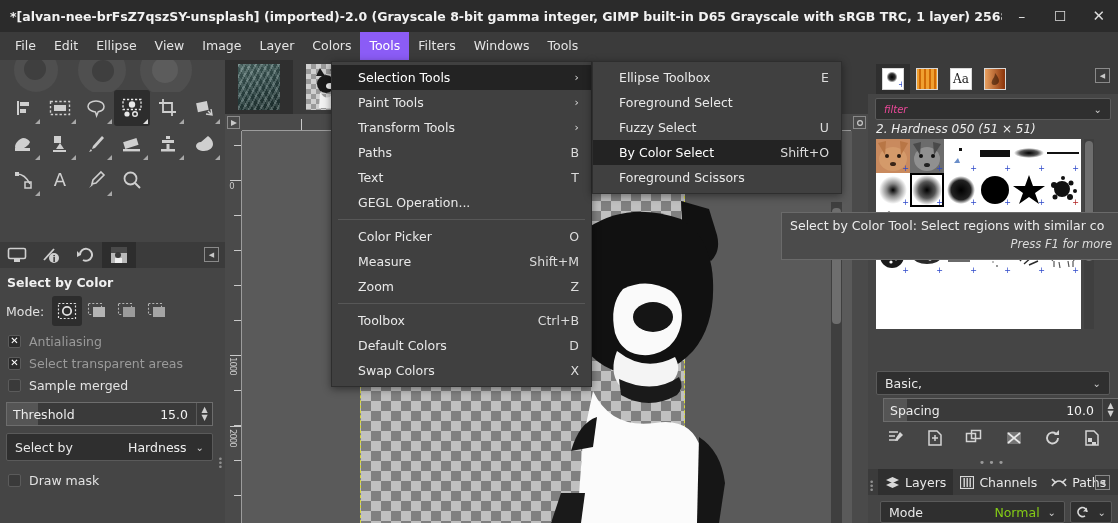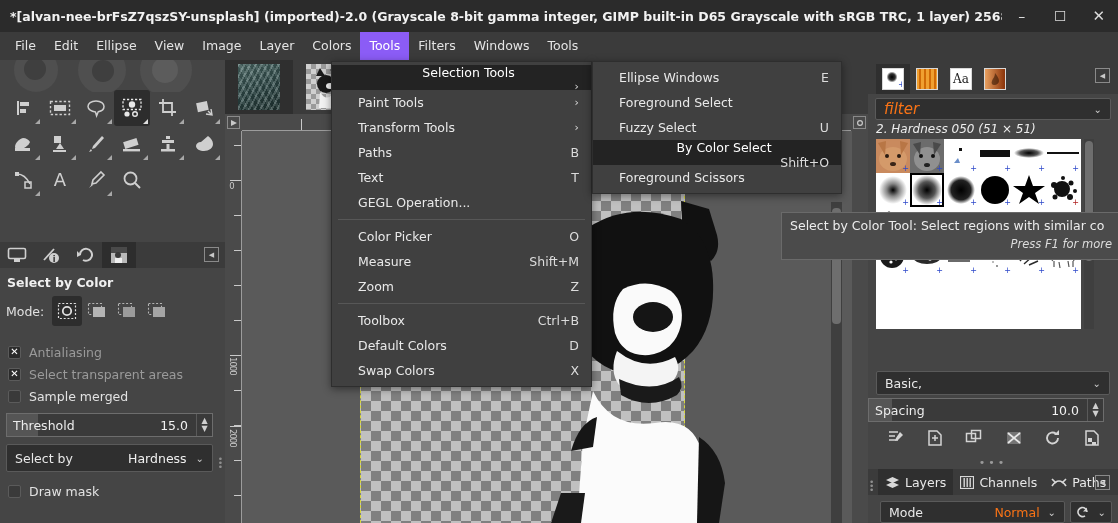--- a/index.html
+++ b/index.html
@@ -91,21 +91,21 @@
   }
   .to-tab.active { background: #2d2d2d; }
   #to-menu-btn {
     position: absolute; right: 6px; top: 5px; width: 15px; height: 15px;
     border: 1px solid #8a8a8a; display: flex; align-items: center; justify-content: center;
     color: #c8c8c8; font-size: 7px;
   }
   #to-body { position: absolute; left: 0; top: 26px; width: 219px; bottom: 0; background: #454545; padding: 4px 6px 0 6px; }
   #to-title { font-weight: bold; font-size: 12.5px; color: #f0f0f0; margin: 3px 0 6px 1px; }
 
-  #mode-row { display: flex; align-items: center; height: 30px; margin-bottom: 15px; }
+  #mode-row { display: flex; align-items: center; height: 30px; margin-bottom: 4px; }
   #mode-label { font-size: 12.5px; color: #e0e0e0; margin-right: 8px; }
   .mode-btn { width: 30px; height: 30px; display:flex; align-items:center; justify-content:center; }
   .mode-btn.sel { background: #2d2d2d; border-radius: 3px; }
 
   .chk-row { display: flex; align-items: center; height: 22px; }
   .chk {
     width: 13px; height: 13px; background: #3a3a3a; border: 1px solid #5b5b5b; border-radius: 2px;
     margin-right: 8px; margin-left: 2px; flex: 0 0 auto;
     display: flex; align-items: center; justify-content: center;
     color: #ffffff; font-size: 10px; line-height: 1;
@@ -189,21 +189,21 @@
   }
   #sel-submenu {
     position: absolute; left: 592px; top: 61px; width: 250px;
     background: #404040; border: 1px solid #2e2e2e; padding: 3px 0;
     z-index: 45; box-shadow: 0 2px 8px rgba(0,0,0,.45);
   }
   .mrow {
     height: 25px; display: flex; align-items: center; padding: 0 12px 0 26px;
     font-size: 12.5px; color: #e9e9e9; white-space: nowrap;
   }
-  .mrow.hl { background: #232323; color: #ffffff; flex-direction: column; }
+  .mrow.hl { background: #232323; color: #ffffff; }
   .mrow .acc { margin-left: auto; color: #dcdcdc; font-size: 12.5px; padding-left: 18px; }
   .mrow .arw { margin-left: auto; color: #dcdcdc; font-size: 11px; padding-left: 18px; }
   .msep { height: 1px; background: #575757; margin: 4px 6px; }
 
   #tooltip {
     position: absolute; left: 781px; top: 212px; width: 340px; height: 48px;
     background: #4b4b4b; border: 1px solid #6a6a6a; z-index: 60;
     padding: 5px 8px; font-size: 12.5px; color: #ececec; overflow: hidden;
   }
   #tooltip .l2 { text-align: right; font-style: italic; font-size: 11.5px; color: #dcdcdc; margin-top: 4px; }
@@ -214,38 +214,38 @@
   .rd-tab { width: 34px; height: 30px; display: flex; align-items: center; justify-content: center; }
   .rd-tab.active { background: #2f2f2f; }
   .rd-icon-box { width: 22px; height: 22px; border: 1px solid #d8d8d8; display: flex; align-items: center; justify-content: center; background: #ffffff; }
   #rd-menu-btn { position: absolute; right: 8px; top: 8px; width: 15px; height: 15px; border: 1px solid #8a8a8a; display:flex; align-items:center; justify-content:center; color: #c8c8c8; font-size: 7px; }
 
   #filterbox {
     position: absolute; left: 7px; top: 38px; width: 236px; height: 22px;
     background: #2f2f2f; border: 1px solid #5a5a5a; border-radius: 2px;
     display: flex; align-items: center; padding: 0 8px;
   }
-  #filterbox .ph { font-style: italic; color: #f97316; font-size: 15px; }
+  #filterbox .ph { font-style: italic; color: #ec4899; font-size: 10px; }
   #filterbox .car { margin-left: auto; color: #cfcfcf; font-size: 10px; }
 
   #brushname { position: absolute; left: 8px; top: 62px; font-style: italic; font-size: 12px; color: #ededed; }
   #brushgrid {
     position: absolute; left: 8px; top: 79px; width: 205px; height: 190px;
     background: #ffffff; overflow: hidden;
     display: grid; grid-template-columns: repeat(6, 34px); grid-auto-rows: 34px;
   }
   .bcell { position: relative; width: 34px; height: 34px; overflow: hidden; display:flex; align-items:center; justify-content:center; }
   .bcell.selbr { outline: 2px solid #000; outline-offset: -2px; }
   .bplus { position: absolute; right: 1px; bottom: 0px; font-size: 8px; color: #2c47c9; line-height: 8px; }
   .bplus.red { color: #b02020; }
   #brushscroll { position: absolute; left: 216px; top: 79px; width: 10px; height: 190px; background: #3f3f3f; }
   #brushscroll .t { position: absolute; left: 1px; top: 2px; width: 8px; height: 120px; background: #6e6e6e; border-radius: 4px; }
 
   #basiccombo { position: absolute; left: 8px; top: 311px; width: 234px; height: 24px; background: #2f2f2f; border: 1px solid #5a5a5a; border-radius: 2px; display: flex; align-items: center; padding: 0 8px; }
-  #spacing { position: absolute; left: 0; top: 338px; width: 236px; }
+  #spacing { position: absolute; left: 15px; top: 338px; width: 236px; }
   #brush-actions { position: absolute; left: 8px; top: 366px; width: 236px; height: 26px; display: flex; align-items: center; justify-content: space-around; }
   #dockdots { position: absolute; left: 0; top: 396px; width: 250px; text-align: center; color: #9a9a9a; font-size: 11px; letter-spacing: 3px; }
 
   #layers-tabs { position: absolute; left: 0; top: 409px; width: 250px; height: 26px; background: #3b3b3b; display: flex; align-items: center; padding-left: 10px; }
   .lt { display: flex; align-items: center; height: 26px; padding: 0 7px; font-size: 12.5px; color: #e8e8e8; }
   .lt.active { background: #2f2f2f; }
   .lt .gi { margin-right: 5px; display: flex; }
   #layers-menu-btn { position: absolute; right: 8px; top: 6px; width: 15px; height: 15px; border: 1px solid #8a8a8a; display:flex; align-items:center; justify-content:center; color: #c8c8c8; font-size: 7px; }
 
   #mode-combo { position: absolute; left: 12px; top: 441px; width: 185px; height: 22px; background: #2f2f2f; border: 1px solid #5a5a5a; border-radius: 2px; display: flex; align-items: center; padding: 0 8px; }
@@ -657,21 +657,21 @@
       <span class="acc">D</span>
     </div>
     <div class="mrow">
       <span>Swap Colors</span>
       <span class="acc">X</span>
     </div>
   </div>
 
   <div id="sel-submenu">
     <div class="mrow">
-      <span>Ellipse Windows</span>
+      <span>Ellipse Toolbox</span>
       <span class="acc">E</span>
     </div>
     <div class="mrow">
       <span>Foreground Select</span>
     </div>
     <div class="mrow">
       <span>Fuzzy Select</span>
       <span class="acc">U</span>
     </div>
     <div class="mrow hl">
@@ -1101,21 +1101,21 @@
               <path d="M1 3 l4 4 M15 3 l-4 4" stroke="#d8d8d8" stroke-width="1.7"></path>
             </svg>
           </span>
         <span>Paths</span>
       </div>
       <div id="layers-menu-btn">◀</div>
     </div>
 
     <div id="mode-combo">
       <span style="font-size:12.5px;color:#e8e8e8;">Mode</span>
-      <span style="margin-left:auto;font-size:12.5px;color:#f97316;">Normal</span>
+      <span style="margin-left:auto;font-size:12.5px;color:#84cc16;">Normal</span>
       <span style="margin-left:8px;color:#cfcfcf;font-size:10px;">⌄</span>
     </div>
     <div id="mode-extra">
       <svg width="14" height="14" viewBox="0 0 14 14">
           <path d="M11 7a4.5 4.5 0 1 0-2 3.8" fill="none" stroke="#d8d8d8" stroke-width="1.6"></path>
           <path d="M11 2.5v4h-4z" fill="#d8d8d8"></path>
         </svg>
       <span style="color:#cfcfcf;font-size:10px;">⌄</span>
     </div>
 

